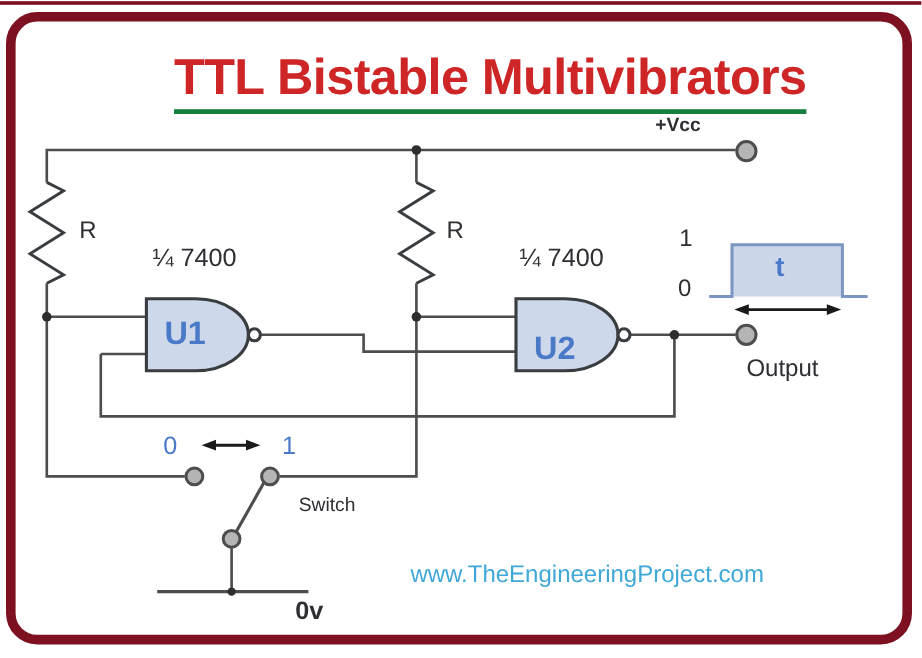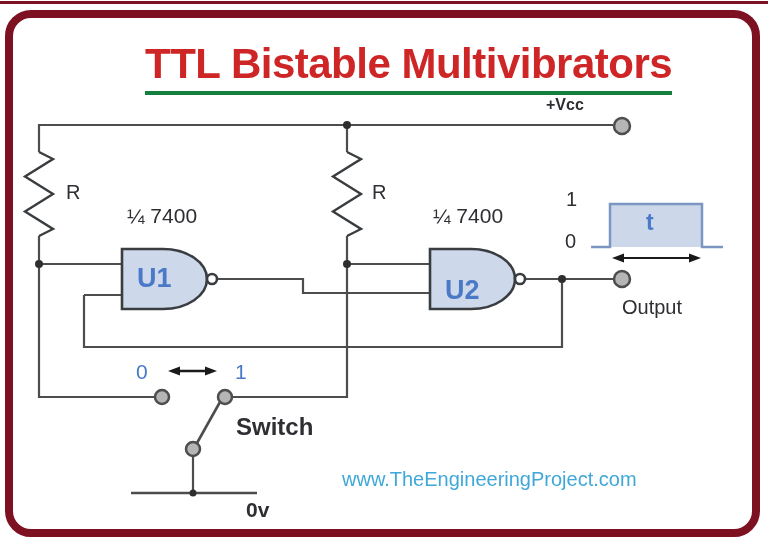--- a/index.html
+++ b/index.html
@@ -24,21 +24,21 @@
   .lbl-chip1{left:127px;top:204px;font-size:21px;}
   .lbl-chip2{left:433px;top:204px;font-size:21px;}
   .lbl-u1{left:137px;top:263px;font-size:27px;font-weight:600;color:#4a79c8;text-align:right;}
   .lbl-u2{left:445px;top:263px;font-size:27px;font-weight:600;color:#4a79c8;margin-top:12px;}
   .lbl-wf1{left:566px;top:188px;font-size:20px;}
   .lbl-wf0{left:565px;top:230px;font-size:20px;}
   .lbl-t{left:646px;top:209px;font-size:23px;font-weight:bold;color:#4a79c8;}
   .lbl-output{left:622px;top:296px;font-size:20px;}
   .lbl-sw0{left:136px;top:360px;font-size:21px;color:#4a79c8;}
   .lbl-sw1{left:235px;top:360px;font-size:21px;color:#4a79c8;}
-  .lbl-switch{left:236px;top:413px;font-size:24px;font-weight:700;}
+  .lbl-switch{left:249px;top:413px;font-size:16px;font-weight:400;}
   .lbl-gnd{left:246px;top:466px;font-size:21px;font-weight:600;margin-top:32px;}
   .lbl-watermark{left:342px;top:436px;font-size:20px;color:#3fa8d8;margin-top:32px;}
   svg.circuit{position:absolute;left:0;top:0;}
 </style>
 </head>
 <body>
 
 <div class="top-strip"></div>
 <div class="frame"></div>
 

